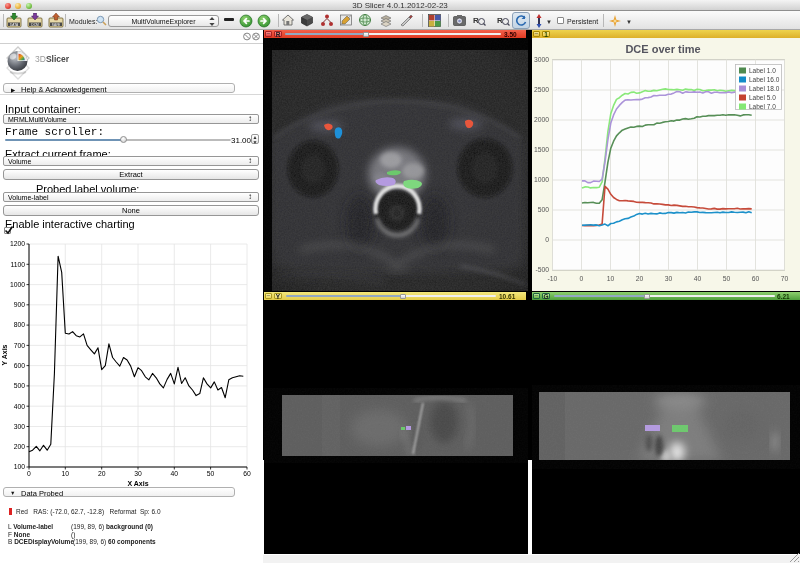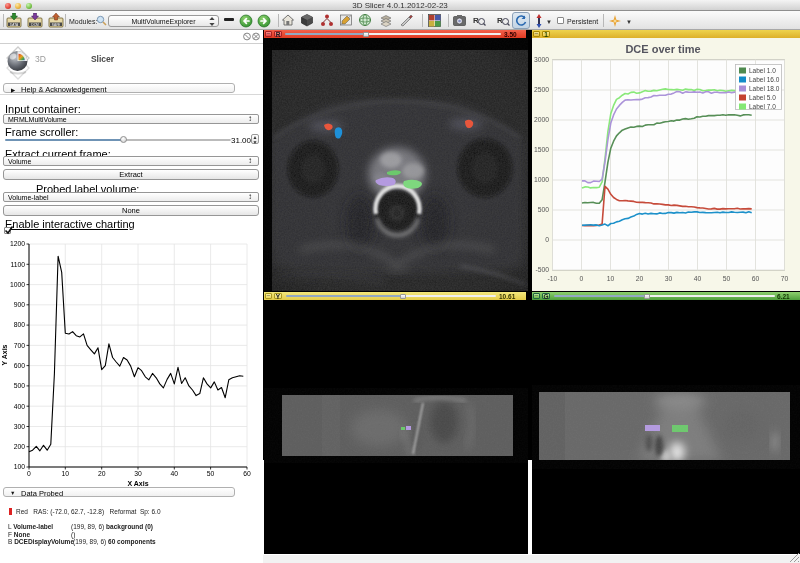--- a/index.html
+++ b/index.html
@@ -203,44 +203,44 @@
         </linearGradient>
       </defs>
       <path d="M16 2 L27 13 L16 24 L5 13 Z" fill="none" stroke="#cccccc" stroke-width="1.3"></path>
       <path d="M16 12 L27 23 L16 34 L5 23 Z" fill="none" stroke="#dddddd" stroke-width="1.3"></path>
       <circle cx="15.5" cy="16" r="10" fill="url(#sphg)"></circle>
       <path d="M15.5 6 A10 10 0 0 1 25.5 16 L15.5 16 Z" fill="#ececec"></path>
       <path d="M16.5 8.8 A6.8 6.8 0 0 1 22.8 15.2 L16.5 15.2 Z" fill="url(#rain)"></path>
       <ellipse cx="11" cy="11.5" rx="3.5" ry="2.6" fill="rgba(255,255,255,0.5)" transform="rotate(-35 11 11.5)"></ellipse>
       <path d="M8 27 Q 16 30 24 27" stroke="rgba(0,0,0,0.15)" stroke-width="2" fill="none"></path>
     </svg>
-    <div style="position:absolute;left:35px;top:23px;font-size:8.5px;color:#9a9a9a;">3D<span style="font-weight:bold;color:#4a4a4a;margin-left:45px;">Slicer</span></div>
+    <div style="position:absolute;left:35px;top:23px;font-size:8.5px;color:#9a9a9a;">3D<span style="font-weight:bold;color:#4a4a4a;">Slicer</span></div>
     <div class="cbar" style="top:52px;">
       <span style="position:absolute;left:7px;top:2.5px;font-size:5.5px;color:#111;">▶</span>
       <span style="position:absolute;left:17px;top:1px;">Help &amp; Acknowledgement</span>
     </div>
     <div style="position:absolute;left:0;top:63px;width:263px;height:1px;background:#d8d8d8;"></div>
 
     <div class="lbl" style="top:71.5px;">Input container:</div>
     <div class="combo" style="top:82.5px;">MRMLMultiVolume<span class="ud">↕</span></div>
-    <div class="lbl" style="top:94.5px;">Frame scroller:</div>
+    <div class="lbl" style="top:94.5px;font-family:Liberation Mono, monospace;">Frame scroller:</div>
 
     <div style="position:absolute;left:5px;top:107.5px;width:117px;height:2.5px;background:#6f93b5;border-radius:1px;"></div>
     <div style="position:absolute;left:122px;top:107.5px;width:109px;height:2.5px;background:#d8d8d8;border-radius:1px;border:0.5px solid #bbb;"></div>
     <div style="position:absolute;left:119.5px;top:104.5px;width:7px;height:7px;border-radius:50%;background:radial-gradient(circle at 40% 30%,#ffffff,#c8c8c8);border:1px solid #909090;"></div>
     <div style="position:absolute;left:231px;top:104.5px;font-size:8px;color:#000;">31.00</div>
     <div style="position:absolute;left:251px;top:103px;width:8px;height:10px;border:1px solid #999;border-radius:2px;background:linear-gradient(#fff,#e4e4e4);font-size:5px;line-height:4.5px;text-align:center;color:#333;">▲<br>▼</div>
 
     <div class="lbl" style="top:116.5px;">Extract current frame:</div>
     <div class="combo" style="top:124.5px;">Volume<span class="ud">↕</span></div>
     <div class="pbtn" style="top:138px;">Extract</div>
     <div class="lbl" style="top:151.5px;margin-left:31px;">Probed label volume:</div>
     <div class="combo" style="top:160.5px;">Volume-label<span class="ud">↕</span></div>
     <div class="pbtn" style="top:174px;">None</div>
-    <div class="lbl" style="top:187px;text-decoration:underline;">Enable interactive charting</div>
+    <div class="lbl" style="top:187px;">Enable interactive charting</div>
     <div style="position:absolute;left:4px;top:196px;width:7px;height:7px;border:1px solid #888;border-radius:1px;background:#fff;"></div>
     <svg style="position:absolute;left:3.5px;top:194px;" width="10" height="10" viewBox="0 0 10 10">
       <path d="M1.5 5.5 L4 8 L8.5 1.5" fill="none" stroke="#111" stroke-width="1.6"></path>
     </svg>
 
     <svg style="position:absolute;left:0;top:210px;" width="263px" height="276" viewBox="0 0 263 276">
       <rect x="0" y="0" width="263" height="276" fill="#ffffff"></rect>
       <line x1="29" y1="226.0" x2="247" y2="226.0" stroke="#e4e4e4" stroke-width="0.8"></line>
       <line x1="29" y1="205.7" x2="247" y2="205.7" stroke="#e4e4e4" stroke-width="0.8"></line>
       <line x1="29" y1="185.5" x2="247" y2="185.5" stroke="#e4e4e4" stroke-width="0.8"></line>

